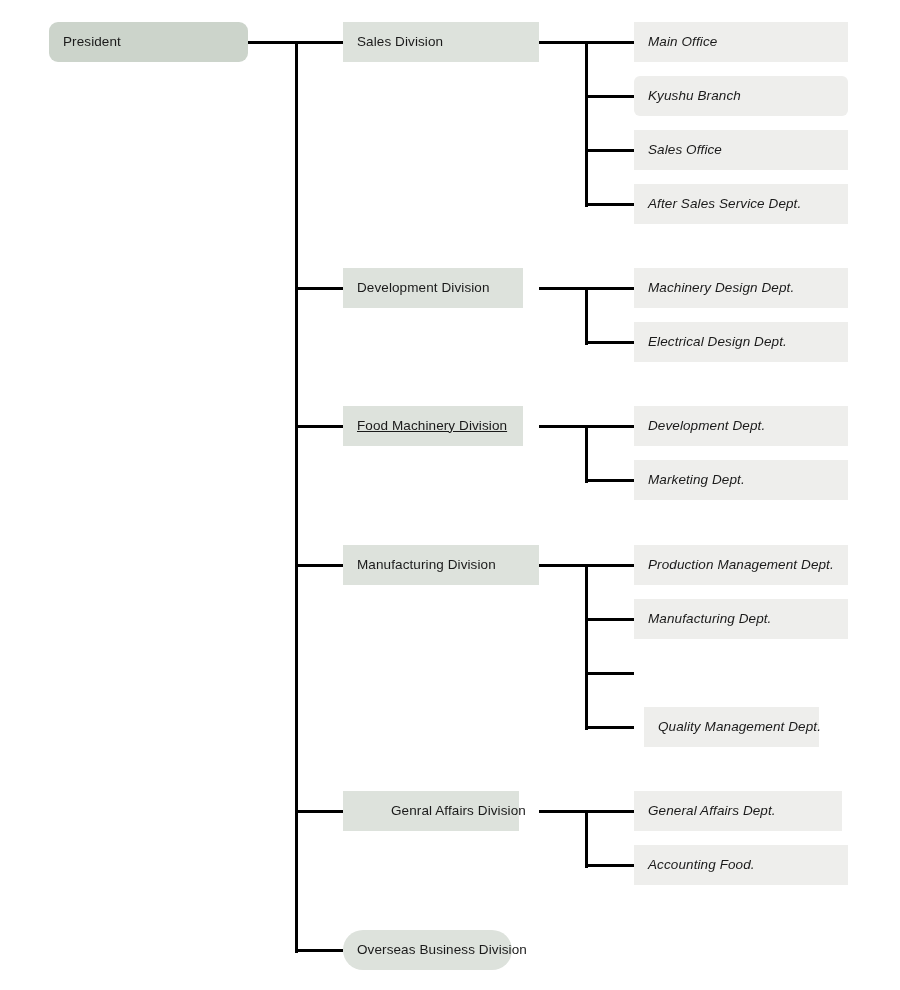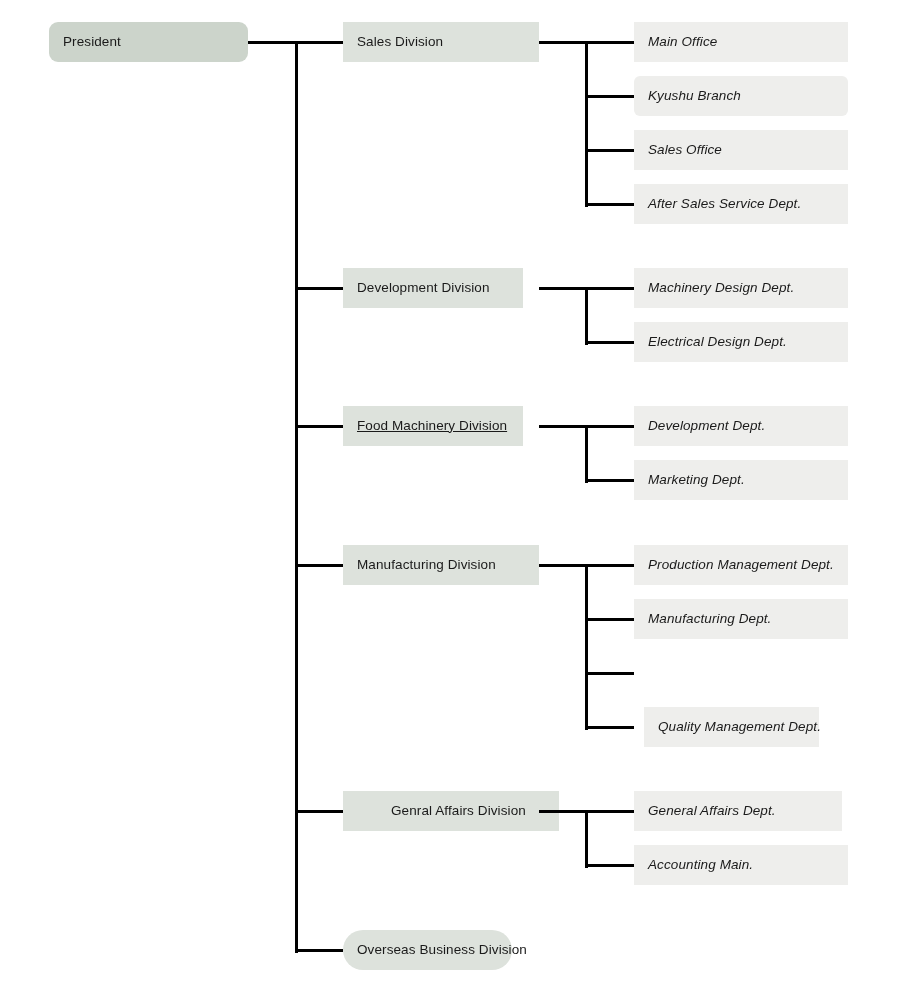--- a/index.html
+++ b/index.html
@@ -129,30 +129,30 @@
       <span class="node-label">Manufacturing Dept.</span>
     </div>
     <div class="conn h" style="left: 586px; width: 48px; top: 617.5px;"></div>
     <div class="conn h" style="left: 586px; width: 48px; top: 671.5px;"></div>
     <div class="node level-3" style="top: 707px; left: 634px; width: 175px; margin-left: 10px;">
       <span class="node-label">Quality Management Dept.</span>
     </div>
     <div class="conn h" style="left: 586px; width: 48px; top: 725.5px;"></div>
     <div class="conn h" style="left: 539px; width: 47px; top: 563.5px;"></div>
     <div class="conn v" style="left: 584.5px; top: 565px; height: 165px;"></div>
-    <div class="node level-2" style="top: 791px; left: 343px; width: 216px; padding-left: 48px;">
+    <div class="node level-2" style="top: 791px; left: 343px; width: 176px; padding-left: 48px;">
       <span class="node-label">Genral Affairs Division</span>
     </div>
     <div class="conn h" style="left: 296px; width: 47px; top: 809.5px;"></div>
     <div class="node level-3" style="top: 791px; left: 634px; width: 208px;">
       <span class="node-label">General Affairs Dept.</span>
     </div>
     <div class="conn h" style="left: 586px; width: 48px; top: 809.5px;"></div>
     <div class="node level-3" style="top: 845px; left: 634px; width: 214px;">
-      <span class="node-label">Accounting Main.</span>
+      <span class="node-label">Accounting Food.</span>
     </div>
     <div class="conn h" style="left: 586px; width: 48px; top: 863.5px;"></div>
     <div class="conn h" style="left: 539px; width: 47px; top: 809.5px;"></div>
     <div class="conn v" style="left: 584.5px; top: 811px; height: 57px;"></div>
     <div class="node level-2" style="top: 930px; left: 343px; width: 169px; border-radius: 20px;">
       <span class="node-label">Overseas Business Division</span>
     </div>
     <div class="conn h" style="left: 296px; width: 47px; top: 948.5px;"></div>
     <div class="conn v" style="left: 294.5px; top: 42px; height: 911px;"></div>
   </div>

